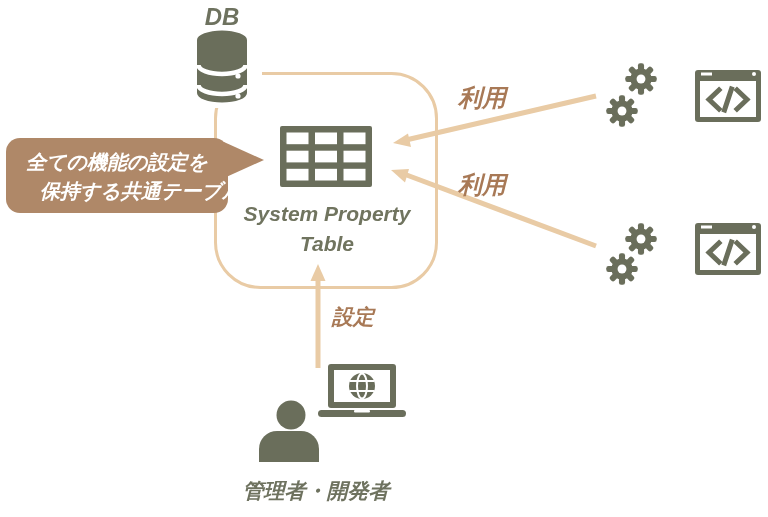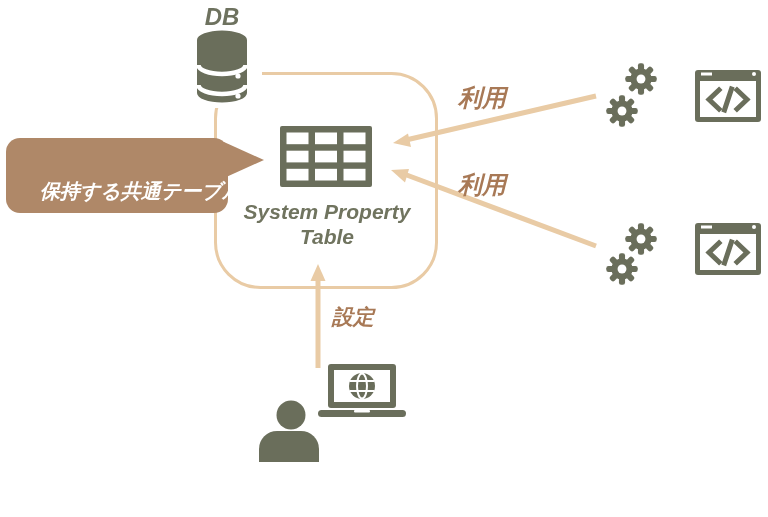--- a/index.html
+++ b/index.html
@@ -20,21 +20,21 @@
     background:#AF8868;border-radius:14px;
   }
   #callout .tail{position:absolute;left:218px;top:2px;}
   #callout .line{
     position:absolute;left:0;width:222px;text-align:center;
     color:#ffffff;font-weight:bold;font-size:20px;
   }
   #callout .l1{top:11px;}
   #callout .l2{top:40px;padding-left:24px;}
   #db-label{left:196px;top:3px;width:52px;font-size:24px;}
-  #table-label{left:240px;top:199px;width:174px;font-size:21px;line-height:25px;color:#70745F;}
+  #table-label{left:240px;top:199px;width:174px;font-size:21px;line-height:30px;color:#70745F;}
   #use-label-top{left:458px;top:82px;width:60px;font-size:24px;}
   #use-label-bottom{left:458px;top:169px;width:60px;font-size:24px;}
   #configure-label{left:332px;top:303px;width:52px;font-size:21px;}
   #standard-label{left:620px;top:144px;width:120px;font-size:21px;}
   #custom-label{left:613px;top:297px;width:140px;font-size:21px;}
   #actor-label{left:226px;top:477px;width:180px;font-size:21px;}
 </style>
 </head>
 <body>
 
@@ -82,20 +82,21 @@
       <circle cx="42" cy="67" r="2.6" fill="#ffffff"></circle>
     </svg>
   </div>
   <div class="txt" id="db-label">DB</div>
 
   <div id="callout">
     <div class="body"></div>
     <svg class="tail" width="44" height="44" viewBox="0 0 44 44">
       <polygon points="0,2 40,20 0,38" fill="#AF8868"></polygon>
     </svg>
+    <div class="line l1">全ての機能の設定を</div>
     <div class="line l2">保持する共通テーブル</div>
   </div>
 
   <div class="icon-wrap" style="left:280px;top:126px;">
     <svg width="92" height="61" viewBox="0 0 92 61">
       <rect x="0" y="0" width="92" height="61" rx="2" fill="#6A6E5B"></rect>
       <g fill="#ffffff">
         <rect x="6.5" y="6.5" width="22" height="11.7"></rect>
         <rect x="35" y="6.5" width="22" height="11.7"></rect>
         <rect x="63.5" y="6.5" width="22" height="11.7"></rect>
@@ -168,14 +169,15 @@
       <rect x="36" y="46" width="16" height="2.5" rx="1" fill="#ffffff"></rect>
     </svg>
   </div>
 
   <div class="icon-wrap" style="left:258px;top:400px;">
     <svg width="62" height="62" viewBox="0 0 62 62">
       <circle cx="33" cy="15" r="14.5" fill="#6A6E5B"></circle>
       <path d="M1,62 v-13 a18,18 0 0 1 18,-18 h24 a18,18 0 0 1 18,18 v13 z" fill="#6A6E5B"></path>
     </svg>
   </div>
+  <div class="txt" id="actor-label">管理者・開発者</div>
 
 </div>
 
 </body></html>

